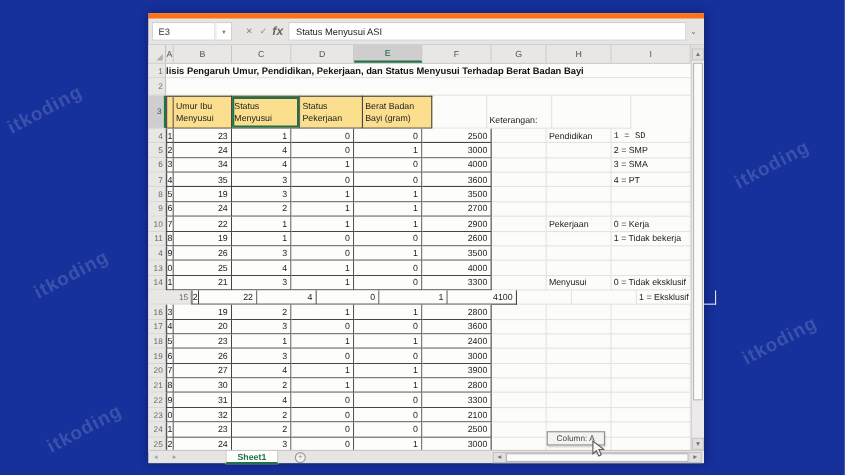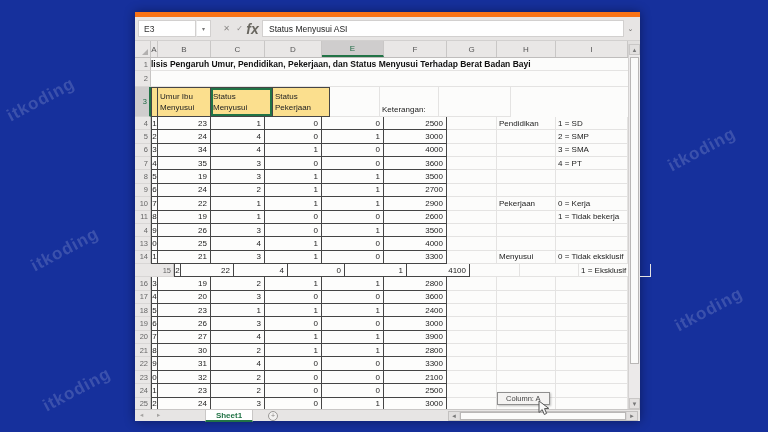--- a/index.html
+++ b/index.html
@@ -21,21 +21,21 @@
   
   .formula-row { height:24px; display:flex; align-items:center; background:#e7e5e4;
     border-bottom:1px solid #d2d0cf; padding:0 3px; }
   .name-box { width:58px; height:17px; background:#fff; border:1px solid #d2d0cf;
     font-size:8.5px; color:#333; display:flex; align-items:center; padding-left:5px; }
   .name-drop { width:15px; height:17px; background:#fff; border:1px solid #d2d0cf; border-left:1px solid #eee;
     display:flex; align-items:center; justify-content:center; font-size:6px; color:#777; }
   .fb-btns { display:flex; margin-left:9px; }
   .fb-btn { width:13px; height:17px; display:flex; align-items:center; justify-content:center;
     font-size:8px; color:#8a8886; }
-  .fb-fx { font-style:italic; font-weight:bold; color:#68665f; font-size:14px; }
+  .fb-fx { font-style:italic; font-weight:bold; color:#68665f; font-size:11px; }
   .formula-field { flex:1; height:17px; background:#fff; border:1px solid #d2d0cf; margin-left:3px;
     display:flex; align-items:center; padding-left:6px; font-size:8.5px; color:#222; }
   .fb-chevron { width:13px; text-align:center; font-size:7px; color:#666; }
 
   
   .colhdr-row { height:17px; display:flex; background:#e2e0df; border-bottom:1px solid #bfbdbc; }
   .corner { width:16px; height:100%; position:relative; background:#e9e7e6; border-right:1px solid #c6c4c3; }
   .corner-tri { position:absolute; right:2px; bottom:2px; width:0; height:0;
     border-left:6px solid transparent; border-bottom:6px solid #b2b0af; }
   .colhdr { height:100%; display:flex; align-items:center; justify-content:center;
@@ -148,35 +148,36 @@
         <div class="grow" style="height: 16px;">
           <div class="gut" style="width: 16px;">2</div>
           <div class="cell blank-span" style="width: 477px;"></div>
         </div>
         <div class="grow" style="height: 30px;">
           <div class="gut active" style="width: 16px;">3</div>
           <div class="cell tbl tbl-top first yellow" style="width: 7px;"></div>
           <div class="hdr-cell tbl tbl-top yellow" style="width: 53px;">Umur Ibu Menyusui</div>
           <div class="hdr-cell tbl tbl-top yellow sel-cell" style="width: 62px;">Status Menyusui</div>
           <div class="hdr-cell tbl tbl-top yellow" style="width: 57px;">Status Pekerjaan</div>
+          <div class="hdr-cell tbl tbl-top yellow" style="width: 63px;">Berat Badan Bayi (gram)</div>
           <div class="cell side" style="width: 50px;"></div>
           <div class="cell side legend-label bottom-align" style="width: 59px;">Keterangan:</div>
           <div class="cell side" style="width: 72px;"></div>
         </div>
         <div class="grow" style="height: 13.3636px;">
           <div class="gut" style="width: 16px;">4</div>
           <div class="cell tbl first anum" style="width: 7px;">1</div>
           <div class="cell tbl num" style="width: 53px;">23</div>
           <div class="cell tbl num" style="width: 54px;">1</div>
           <div class="cell tbl num" style="width: 57px;">0</div>
           <div class="cell tbl num" style="width: 62px;">0</div>
           <div class="cell tbl num" style="width: 63px;">2500</div>
           <div class="cell side" style="width: 50px;"></div>
           <div class="cell side legend-label" style="width: 59px;">Pendidikan</div>
-          <div class="cell side legend-val" style="width: 72px;">1 = SD</div>
+          <div class="cell side legend-val" style="width: 72px; font-family: Liberation Mono, monospace;">1 = SD</div>
         </div>
         <div class="grow" style="height: 13.3636px;">
           <div class="gut" style="width: 16px;">5</div>
           <div class="cell tbl first anum" style="width: 7px;">2</div>
           <div class="cell tbl num" style="width: 53px;">24</div>
           <div class="cell tbl num" style="width: 54px;">4</div>
           <div class="cell tbl num" style="width: 57px;">0</div>
           <div class="cell tbl num" style="width: 62px;">1</div>
           <div class="cell tbl num" style="width: 63px;">3000</div>
           <div class="cell side" style="width: 50px;"></div>

